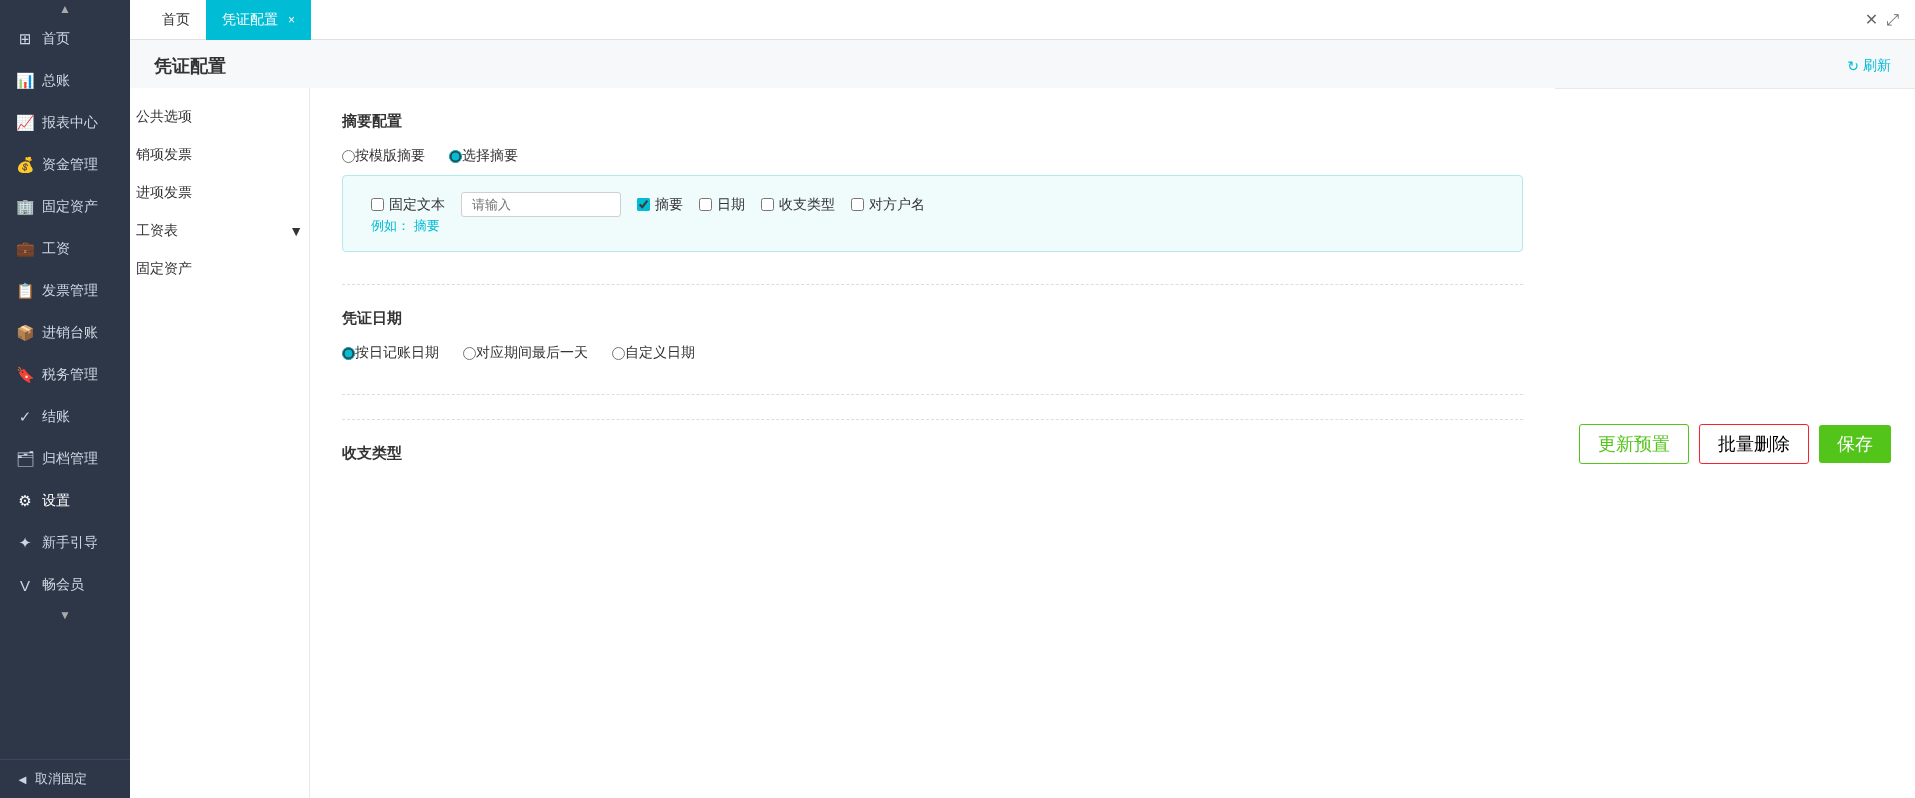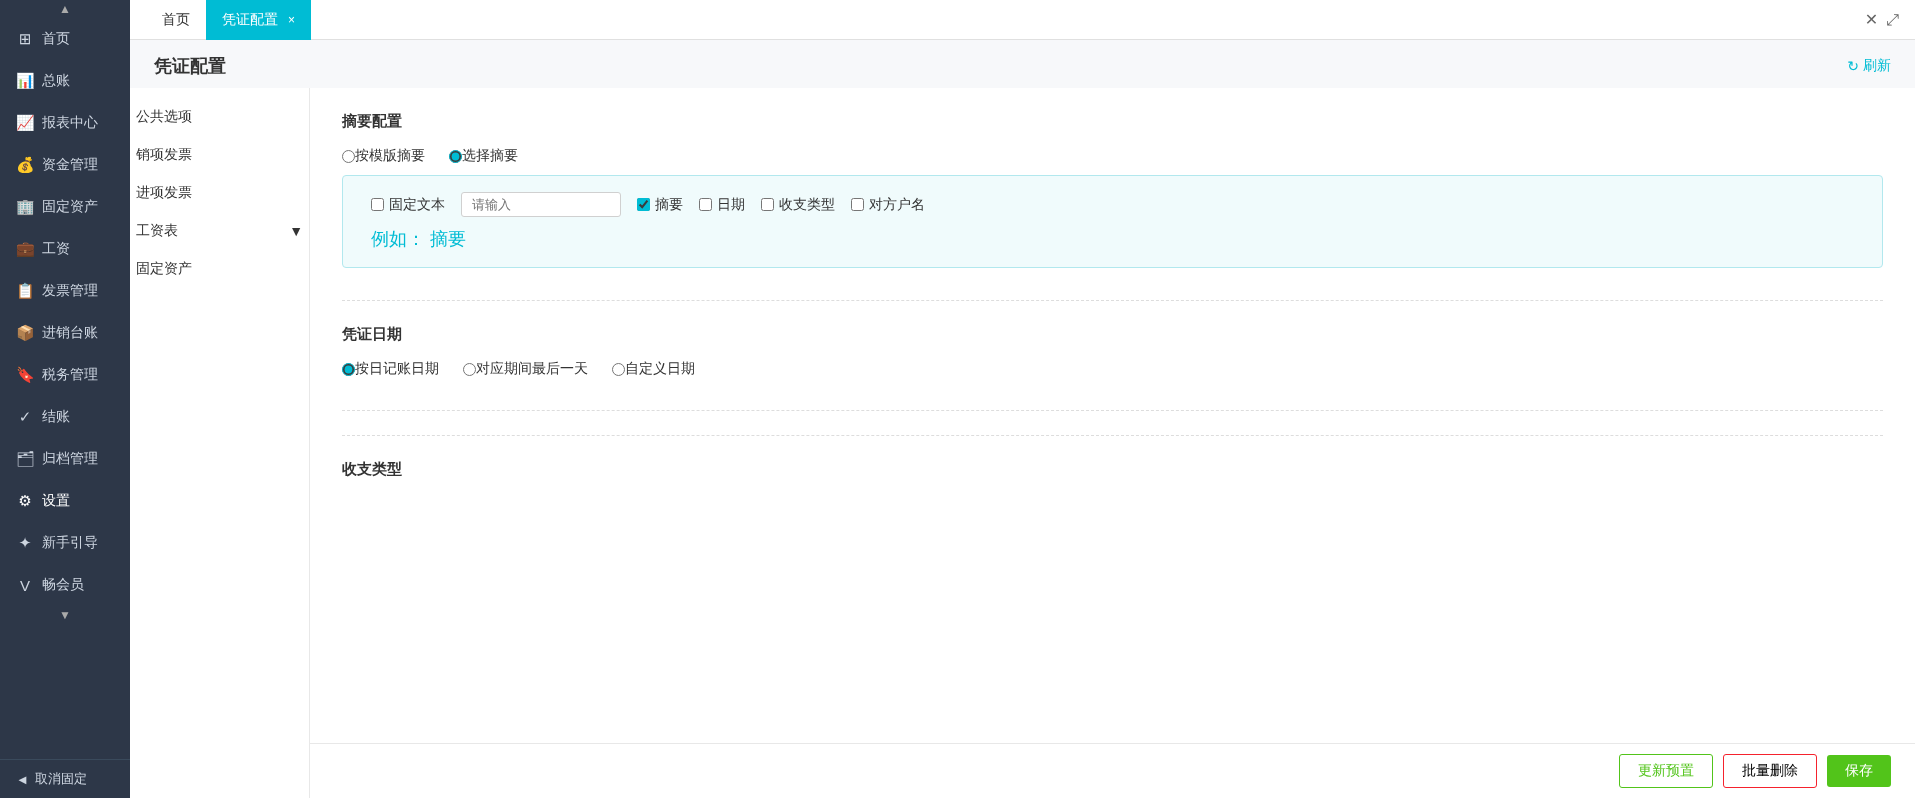--- a/index.html
+++ b/index.html
@@ -211,40 +211,39 @@
       border-radius: 3px;
       padding: 4px 10px;
       font-size: 13px;
       color: #999;
       width: 160px;
       background: #fff;
       outline: none;
     }
     .summary-preview {
       color: #00bcd4;
-      font-size: 18px;
-      margin-top: 10px;
+      font-size: 13px;
     }
 
     
     .bottom-bar {
       display: flex;
       align-items: center;
       justify-content: flex-end;
       gap: 10px;
       padding: 10px 24px;
       background: #fff;
       border-top: 1px solid #e8e8e8;
       flex-shrink: 0;
     }
     .btn {
       padding: 7px 18px;
       border-radius: 3px;
       cursor: pointer;
-      font-size: 14px;
+      font-size: 18px;
       border: none;
       outline: none;
     }
     .btn-outline-green {
       border: 1px solid #52c41a;
       color: #52c41a;
       background: #fff;
     }
     .btn-outline-red {
       border: 1px solid #f5222d;
@@ -372,21 +371,21 @@
       </div>
       <div class="left-nav-item">
         <span>工资表</span>
         <span>▼</span>
       </div>
       <div class="left-nav-item">
         <span>固定资产</span>
       </div>
     </div>
 
-    <div style="flex:1; display:flex; flex-direction:column; overflow:hidden;">
+    <div style="flex:1; display:flex; flex-direction:row; overflow:hidden;">
       <div class="right-content">
 
         <div class="section">
           <div class="section-title">摘要配置</div>
 
           <div class="radio-group">
             <label class="radio-label">
               <input type="radio" name="summary-mode" style="">
               <span>按模版摘要</span>
             </label>

